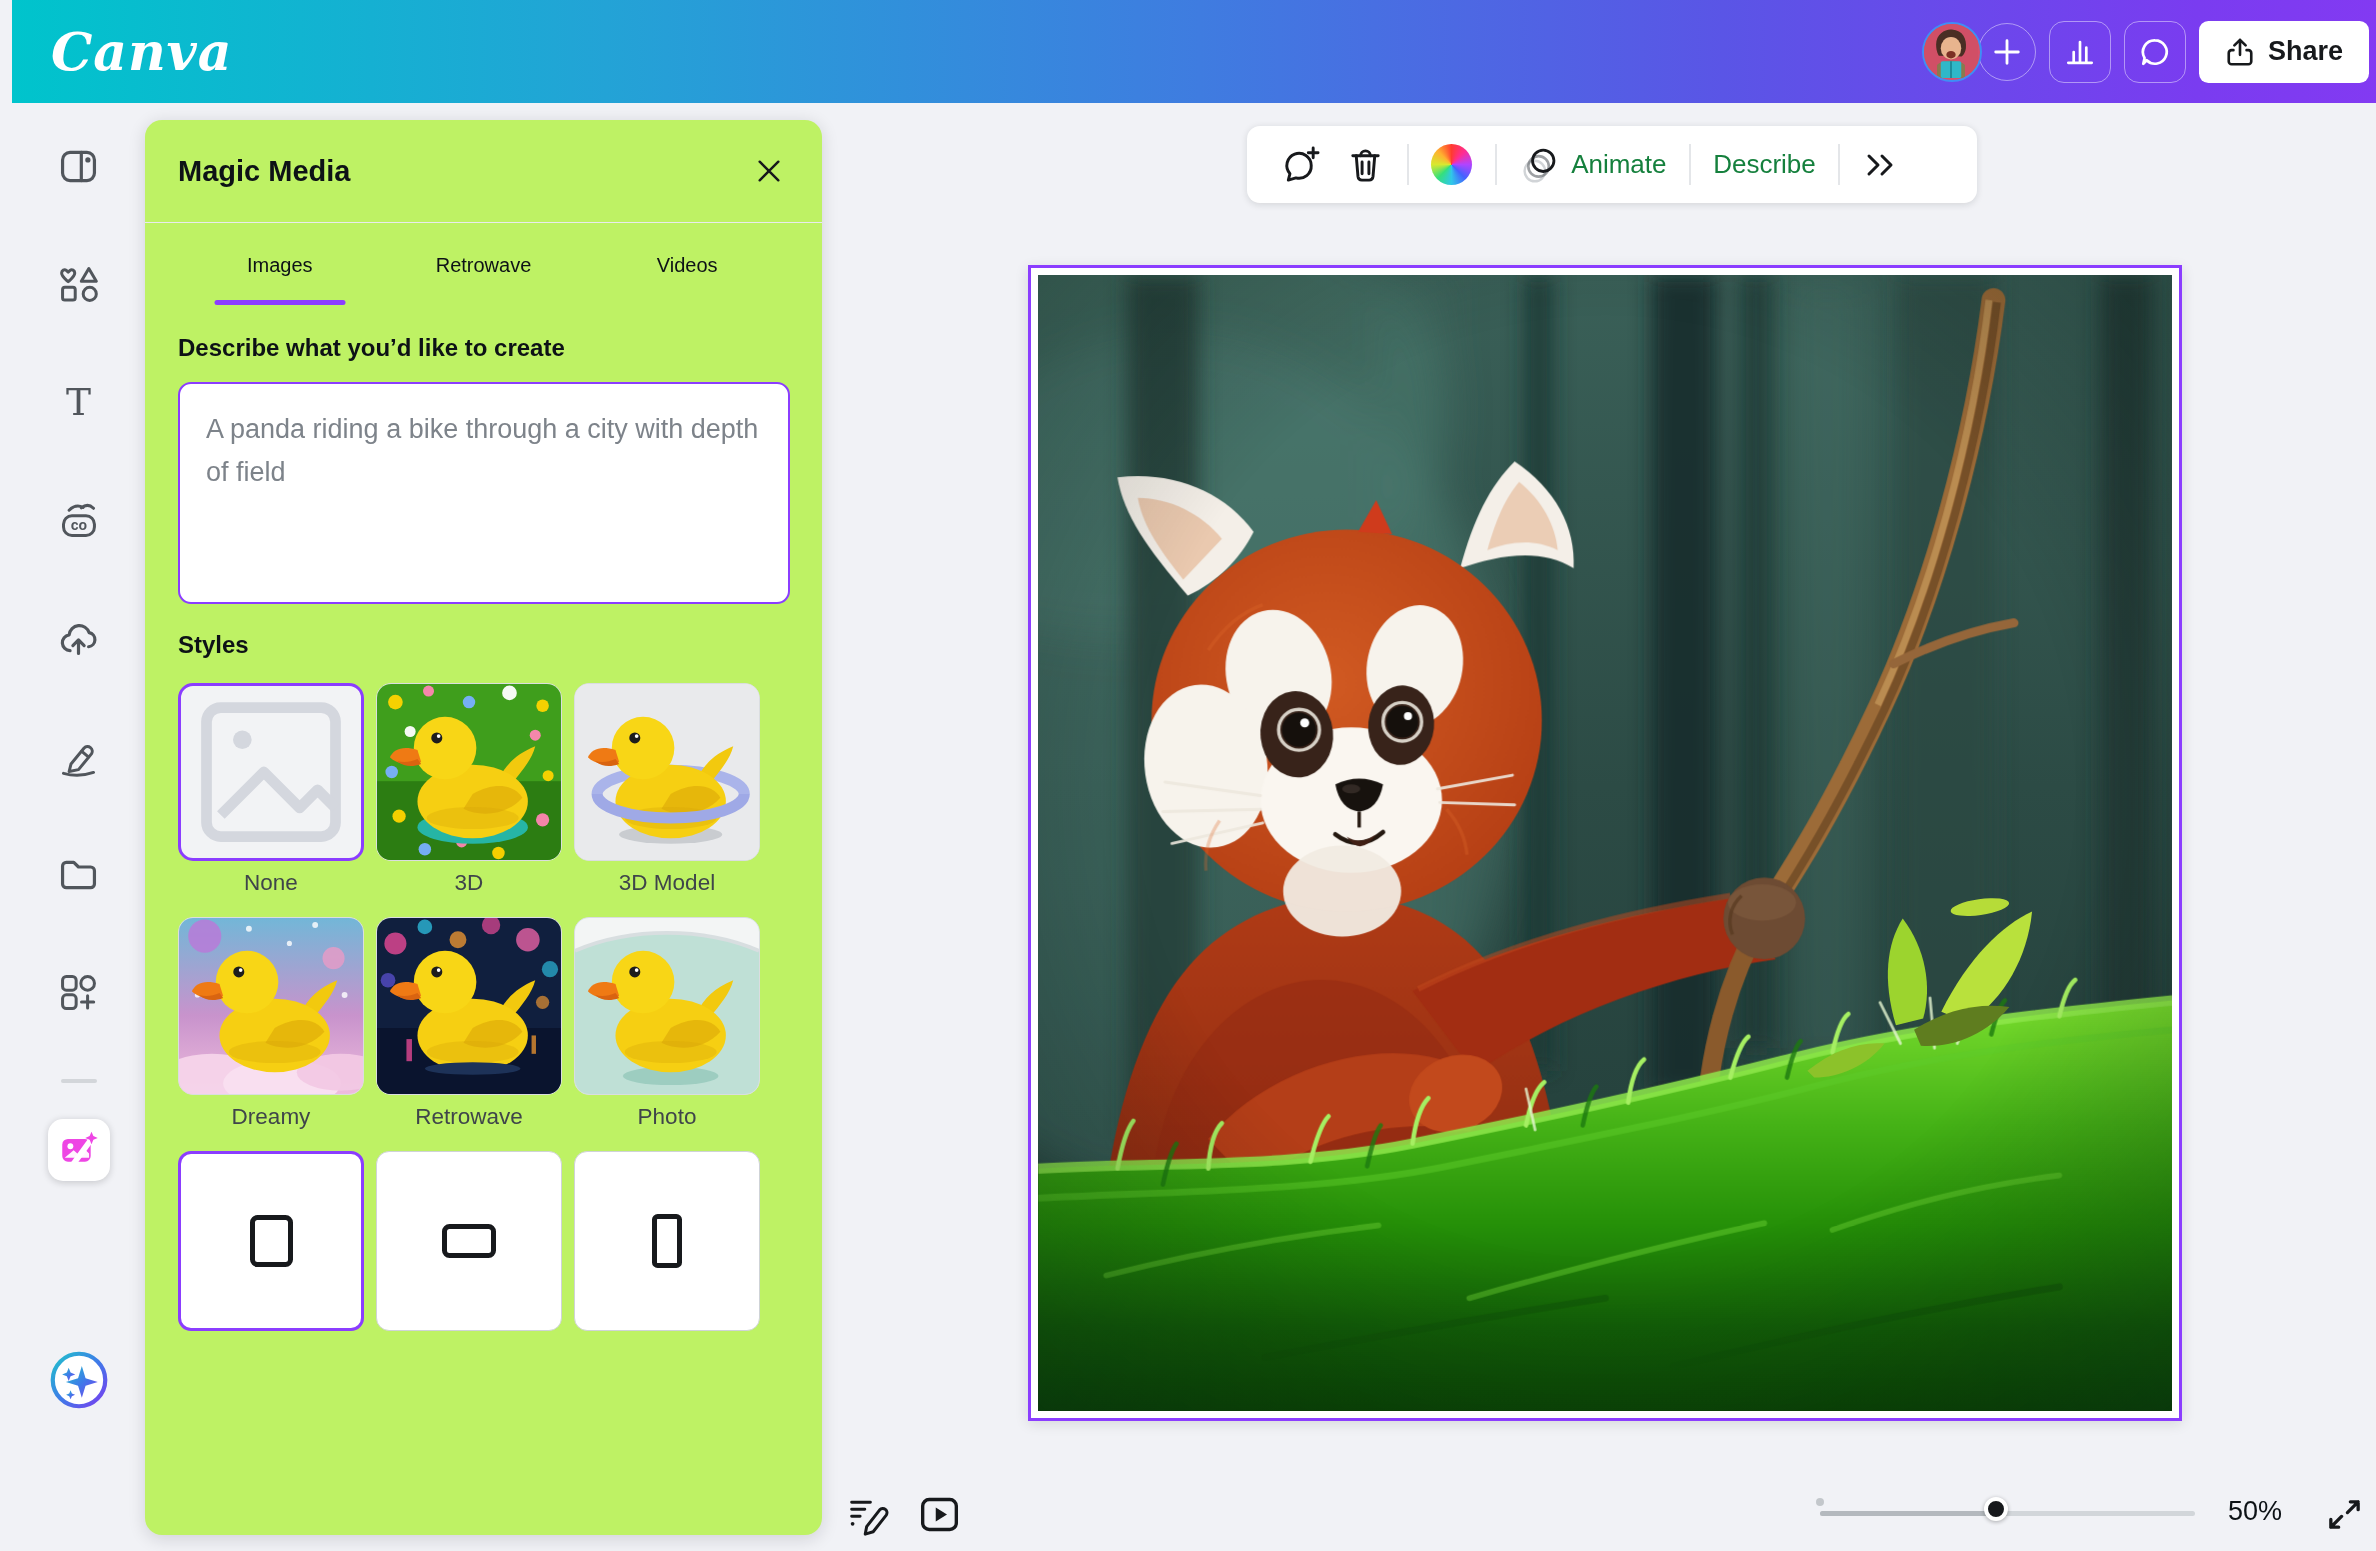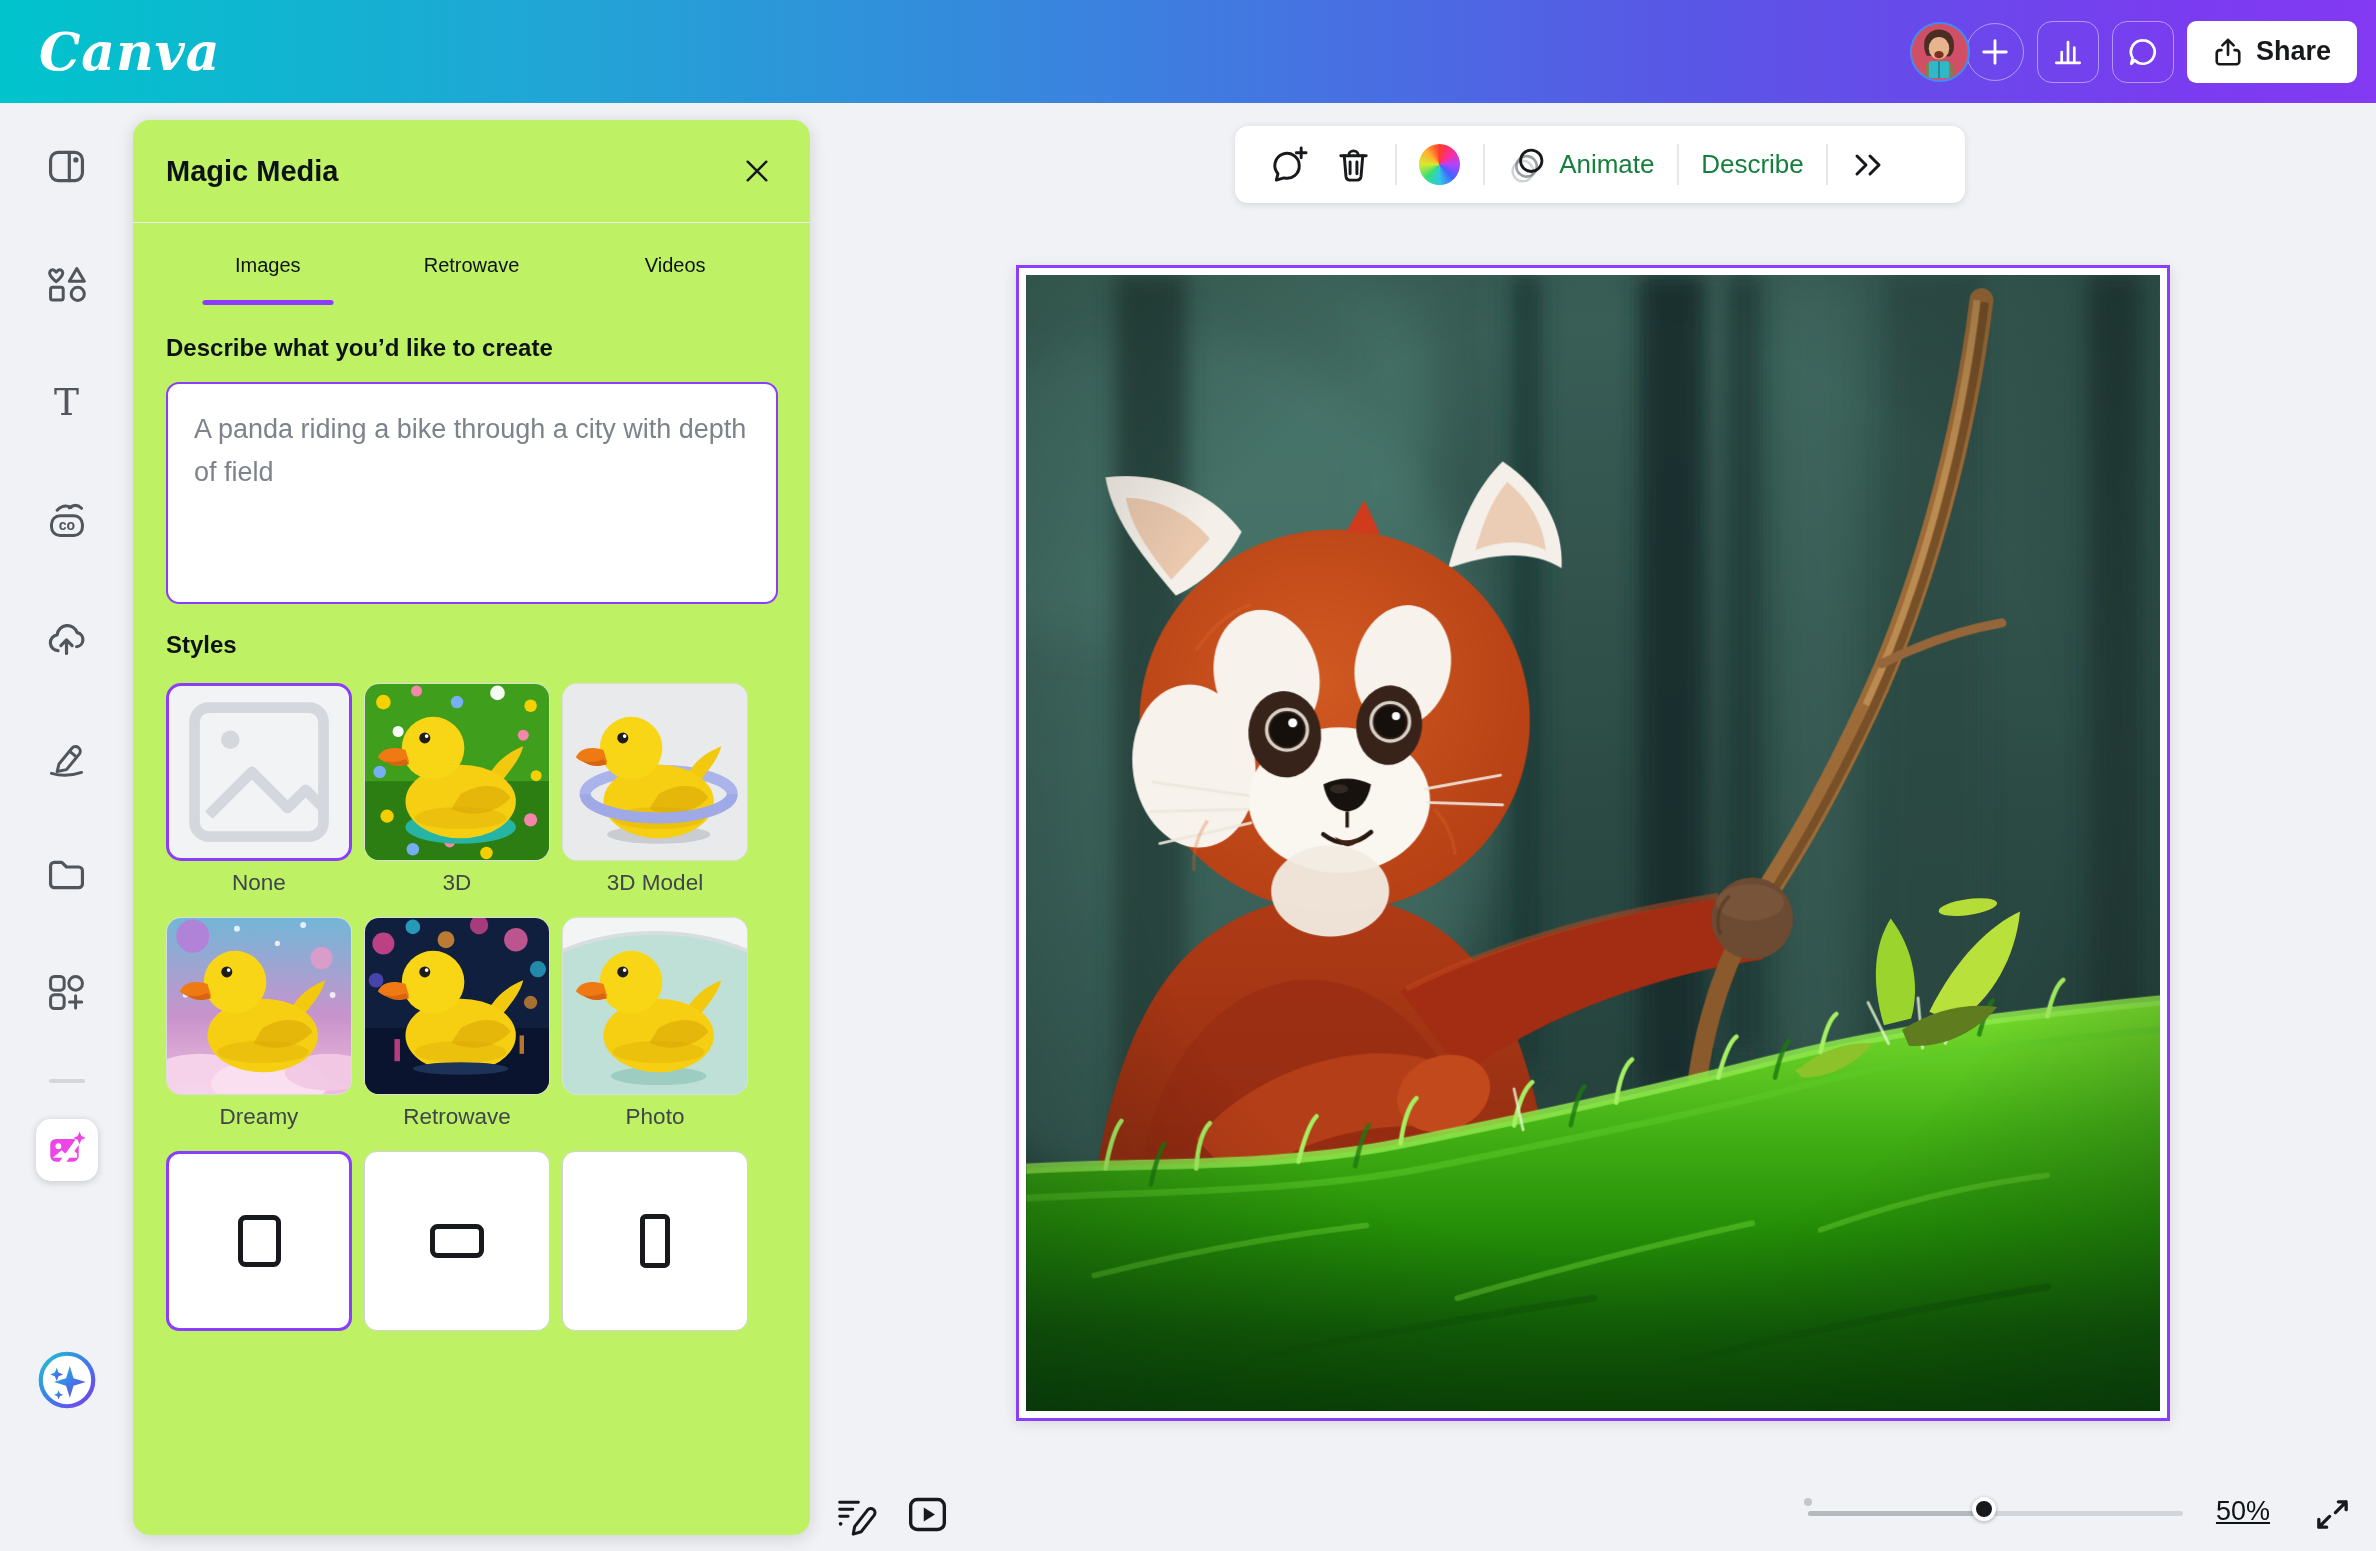--- a/index.html
+++ b/index.html
@@ -1,18 +1,18 @@
 <!DOCTYPE html>
 <html style="font-size:15px"><head>
 <meta charset="utf-8">
 <style>
   * { margin:0; padding:0; box-sizing:border-box; }
   html,body { width:2376px; height:1552px; overflow:hidden; }
   body { font-family:"Liberation Sans", sans-serif; background:#f1f2f6; color:#0d1216; }
-  #app { position:relative; width:1944px; height:1552px; }
+  #app { position:relative; width:1944px; height:1552px;margin-left:12px; }
 
   
   .topbar { position:absolute; left:0; top:0; width:2376px; height:103px;
     background:linear-gradient(90deg,#00c4cc 0%,#23a3d6 25%,#3f7ce0 50%,#5a55e6 72%,#7a3cf0 92%,#833af2 100%);
     display:flex; align-items:center; }
   .logo { margin-left:39px; font-family:"DejaVu Serif", serif; font-style:italic; font-weight:bold;
     font-size:52px; color:#fff; letter-spacing:0.9px; cursor:pointer; }
   .top-right { position:absolute; right:19px; top:0; height:103px; display:flex; align-items:center; gap:13px; }
   .avatar { width:60px; height:60px; border-radius:50%; border:2.8px solid #3f8ef5; overflow:hidden; background:#d94f6a; position:relative; cursor:pointer; }
   .round-btn { width:58px; height:58px; border-radius:50%; border:1.9px solid rgba(255,255,255,.45);
@@ -82,21 +82,21 @@
     border:3.7px solid #8b3dff; padding:6.6px; box-shadow:0 2.8px 13px rgba(20,24,28,.12); cursor:pointer; }
   .canvas-frame svg { display:block; width:100%; height:100%; }
 
   
   .foot-btn { position:absolute; width:52px; height:52px; display:flex; align-items:center; justify-content:center; cursor:pointer; }
   .zoom-track { position:absolute; left:1808px; top:1511px; width:375px; height:4.7px; border-radius:2.8px; background:#d2d6da; cursor:pointer; }
   .zoom-track .fill { position:absolute; left:0; top:0; height:4.7px; width:178px; border-radius:2.8px; background:#b4b9be; }
   .zoom-dot { position:absolute; left:1804px; top:1498px; width:8.4px; height:8.4px; border-radius:50%; background:#c3c7cb; }
   .zoom-knob { position:absolute; left:1972px; top:1497px; width:24px; height:24px; border-radius:50%;
     background:#17191c; border:4.7px solid #fff; box-shadow:0 0.9px 4.7px rgba(0,0,0,.3); cursor:grab; }
-  .zoom-value { position:absolute; left:2196px; top:1496px; width:94px; text-align:center; font-size:27px; font-weight:500; cursor:pointer;text-decoration:underline; }
+  .zoom-value { position:absolute; left:2196px; top:1496px; width:94px; text-align:center; font-size:27px; font-weight:500; cursor:pointer; }
   .expand-btn { position:absolute; left:2310px; top:1492px; width:45px; height:45px; display:flex; align-items:center; justify-content:center; cursor:pointer; }
 
   .ic { display:block; }
 </style>
 </head>
 <body>
 
 <div id="app">
 
   <header class="topbar">

